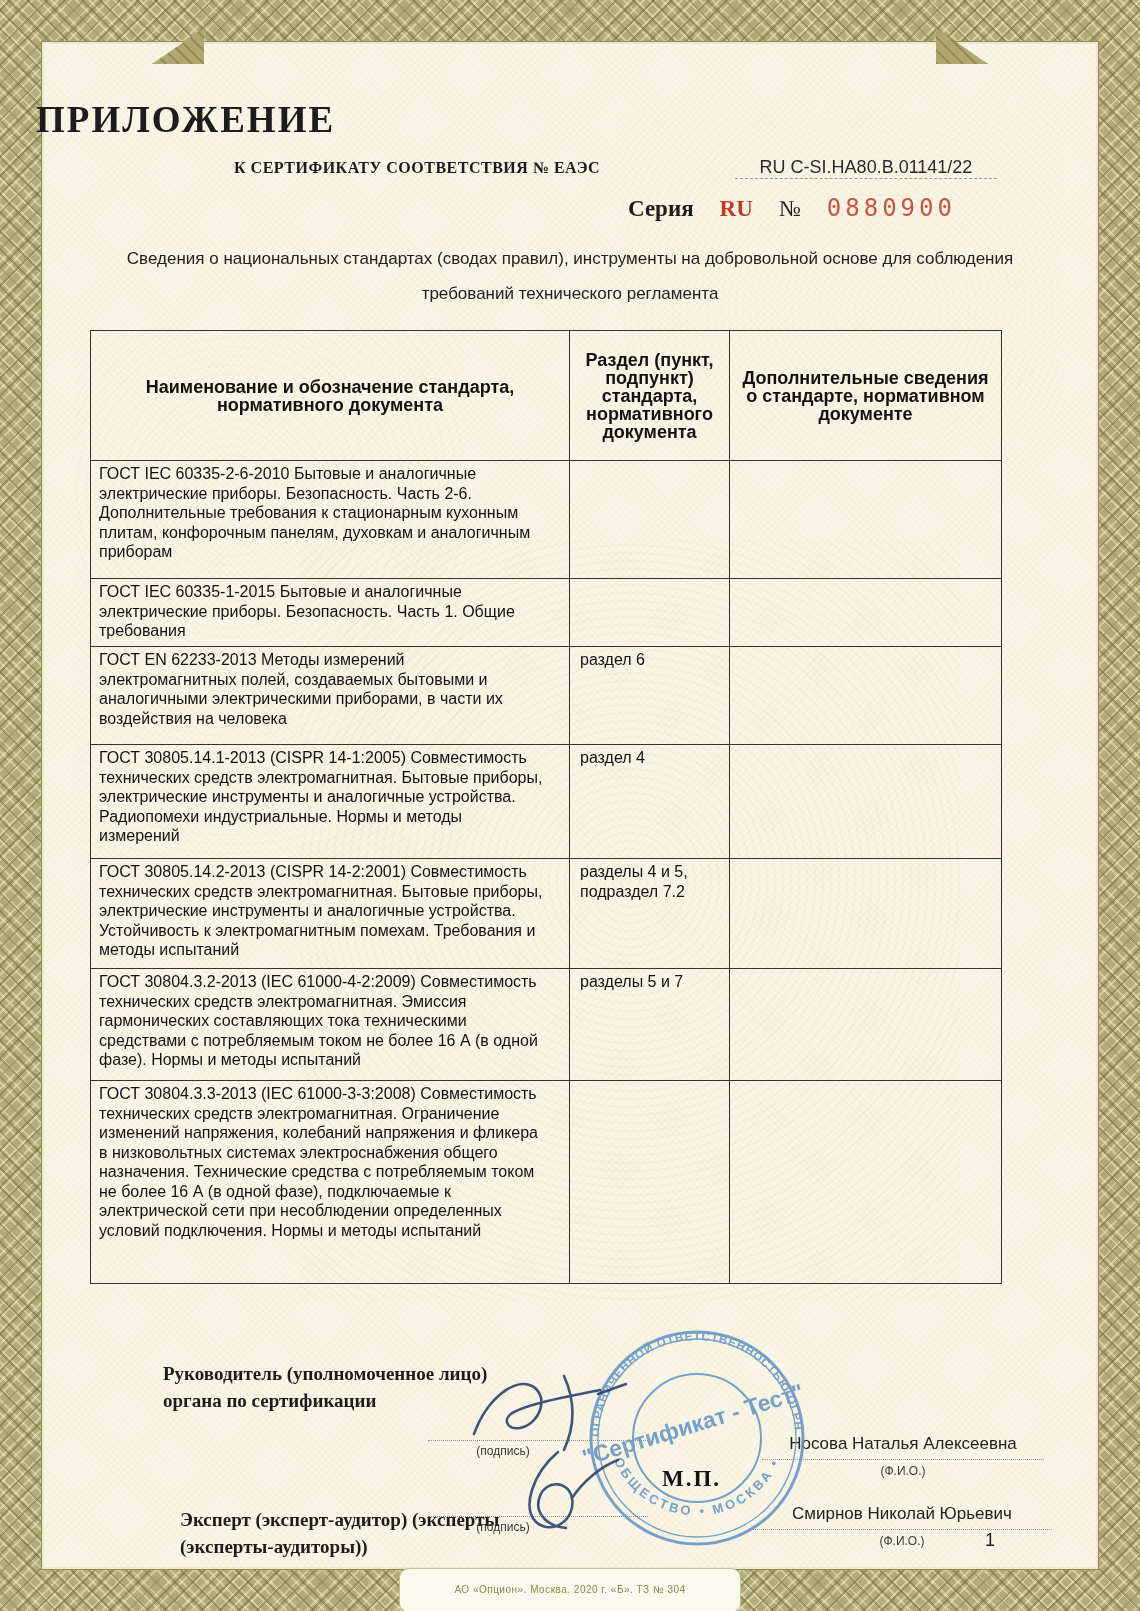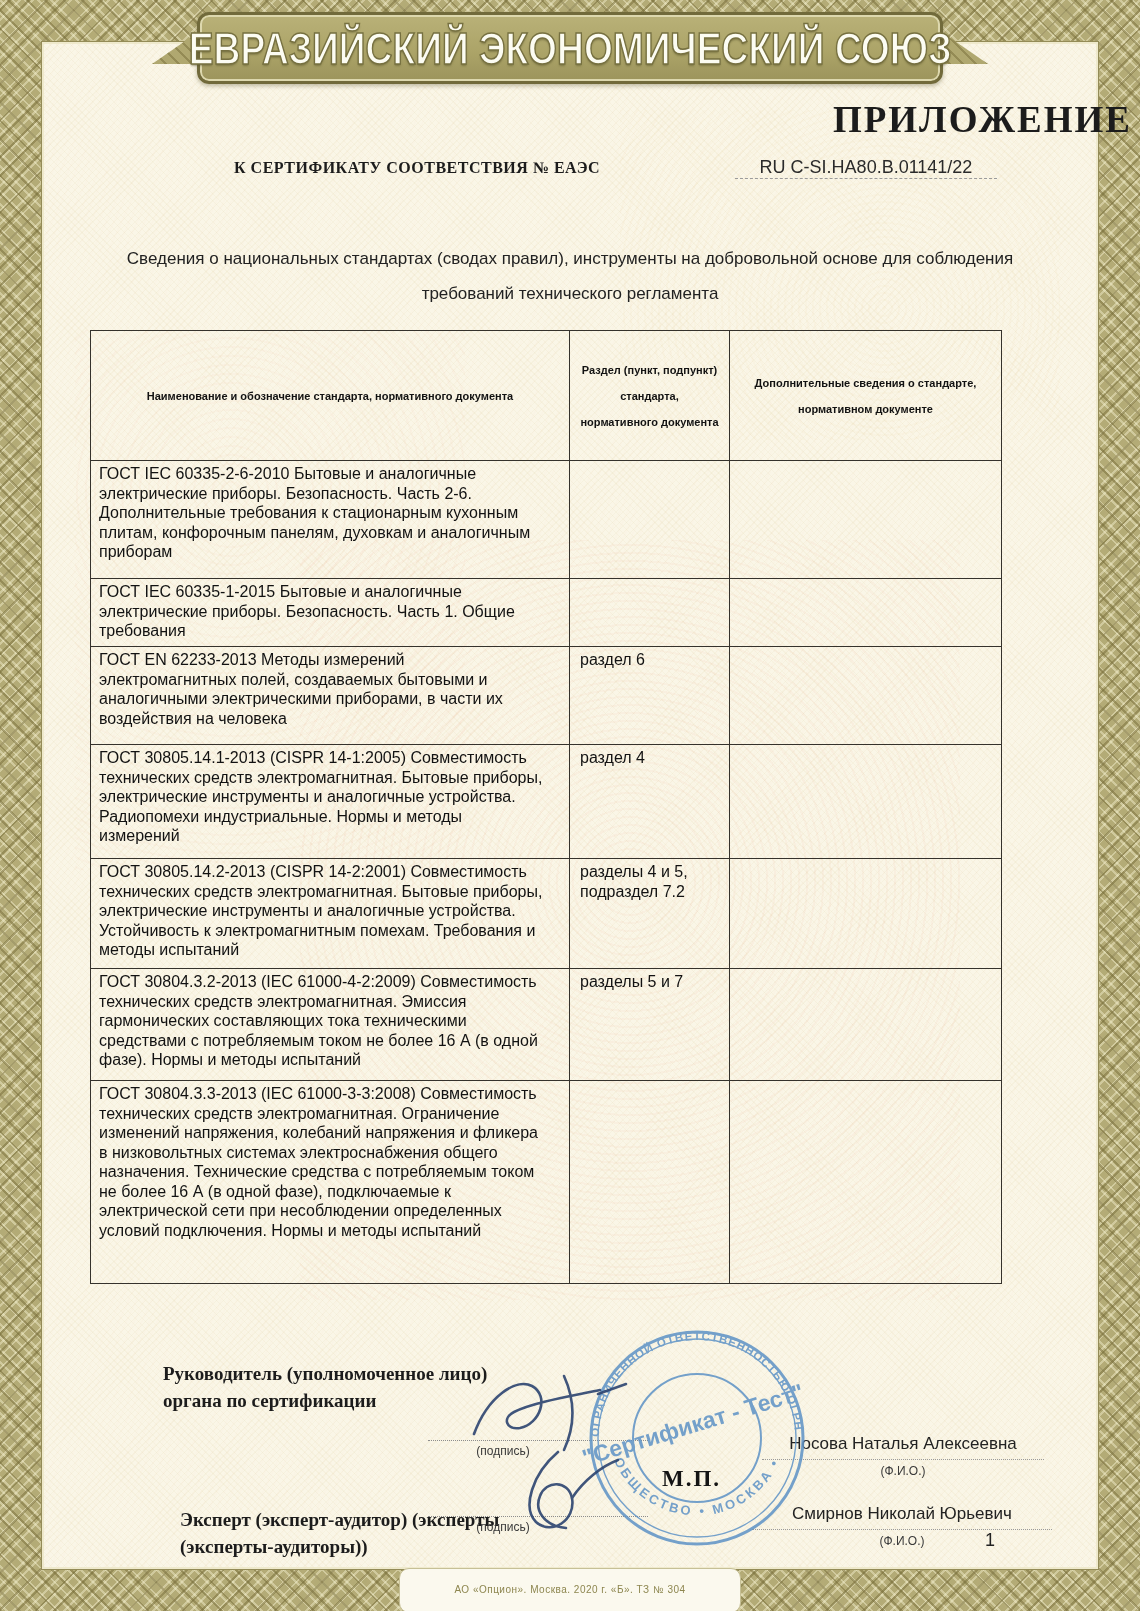--- a/index.html
+++ b/index.html
@@ -52,21 +52,21 @@
   }
   .banner-wing { position:absolute; top:28px; width:52px; height:36px; z-index:2;
     background-color:#b0a870;
     background-image:repeating-linear-gradient(45deg, rgba(120,110,58,.5) 0 2px, transparent 2px 9px);
   }
   .banner-wing.left  { left:152px; clip-path:polygon(0 100%, 100% 0, 100% 100%); }
   .banner-wing.right { right:152px; clip-path:polygon(0 0, 100% 100%, 0 100%); }
 
   
   .doc-title {
-    position:absolute; left:0; right:8px; top:98px; text-align:right;
+    position:absolute; left:0; right:16px; top:98px; text-align:left;
     font-family:"Liberation Serif", serif; font-weight:700;
     font-size:37px; letter-spacing:2px; color:#1c1c1c;margin-left:36px;
   }
   .cert-line-label {
     position:absolute; left:234px; top:159px;
     font-family:"Liberation Serif", serif; font-weight:700;
     font-size:16px; color:#1c1c1c; letter-spacing:.5px;
   }
   .cert-number {
     position:absolute; left:735px; top:157px; width:262px;
@@ -84,21 +84,21 @@
   .intro .l2 { margin-top:15px; }
 
   
   .std-table {
     position:absolute; left:90px; top:330px; width:911px;
     border-collapse:collapse; table-layout:fixed;
     font-size:16px; line-height:19.5px; color:#121212;
   }
   .std-table col.c1 { width:479px; } .std-table col.c2 { width:160px; } .std-table col.c3 { width:272px; }
   .std-table th, .std-table td { border:1.6px solid #35322c; }
-  .std-table th { font-weight:700; font-size:11px; line-height:26px; vertical-align:middle;
+  .std-table th { font-weight:700; font-size:18px; line-height:18px; vertical-align:middle;
                   text-align:center; padding:6px 10px; }
   .std-table td { vertical-align:top; padding:3px 24px 4px 8px; }
   .std-table tr.hdr { height:130px; }
   .std-table tr.r1 { height:118px; } .std-table tr.r2 { height:68px; }
   .std-table tr.r3 { height:98px; }  .std-table tr.r4 { height:114px; }
   .std-table tr.r5 { height:110px; } .std-table tr.r6 { height:112px; }
   .std-table tr.r7 { height:203px; }
   .std-table td.section-cell { padding-left:10px; }
 
   
@@ -141,29 +141,32 @@
 <div class="page">
 
   <div class="content"></div>
   <div class="wm wm-hatch"></div>
   <div class="wm wm-rings-2"></div>
   <div class="wm wm-rings-1"></div>
   <div class="wm wm-rings-3"></div>
 
   <div class="banner-wing left"></div>
   <div class="banner-wing right"></div>
-  <div class="banner">
-    <span class="banner-text">ЕВРАЗИЙСКИЙ ЭКОНОМИЧЕСКИЙ СОЮЗ</span>
-  </div>
 
   <div class="doc-title">ПРИЛОЖЕНИЕ</div>
 
   <div class="cert-line-label">К СЕРТИФИКАТУ СООТВЕТСТВИЯ № ЕАЭС</div>
   <div class="cert-number">RU C-SI.HA80.B.01141/22</div>
 
+  <div class="series-row">
+    <span class="series-label">Серия</span>
+    <span class="series-value">RU</span>
+    <span class="number-sign">№</span>
+    <span class="form-number">0880900</span>
+  </div>
 
   <div class="intro">
     <div>Сведения о национальных стандартах (сводах правил), инструменты на добровольной основе для соблюдения</div>
     <div class="l2">требований технического регламента</div>
   </div>
 
   <table class="std-table">
     <colgroup>
         <col class="c1">
         <col class="c2">

